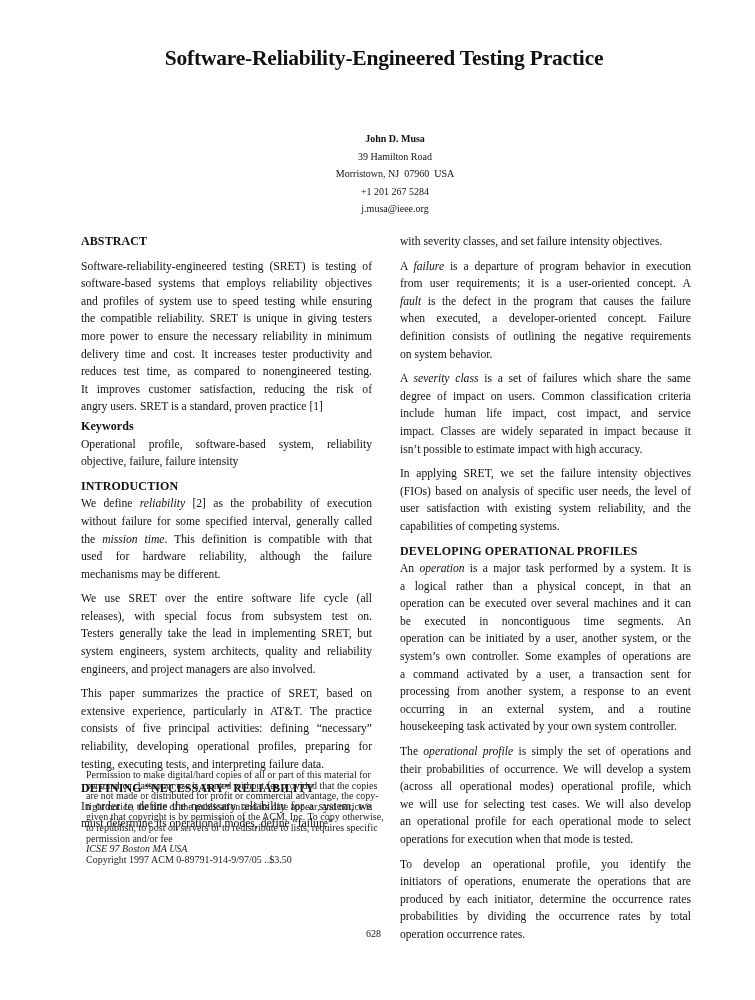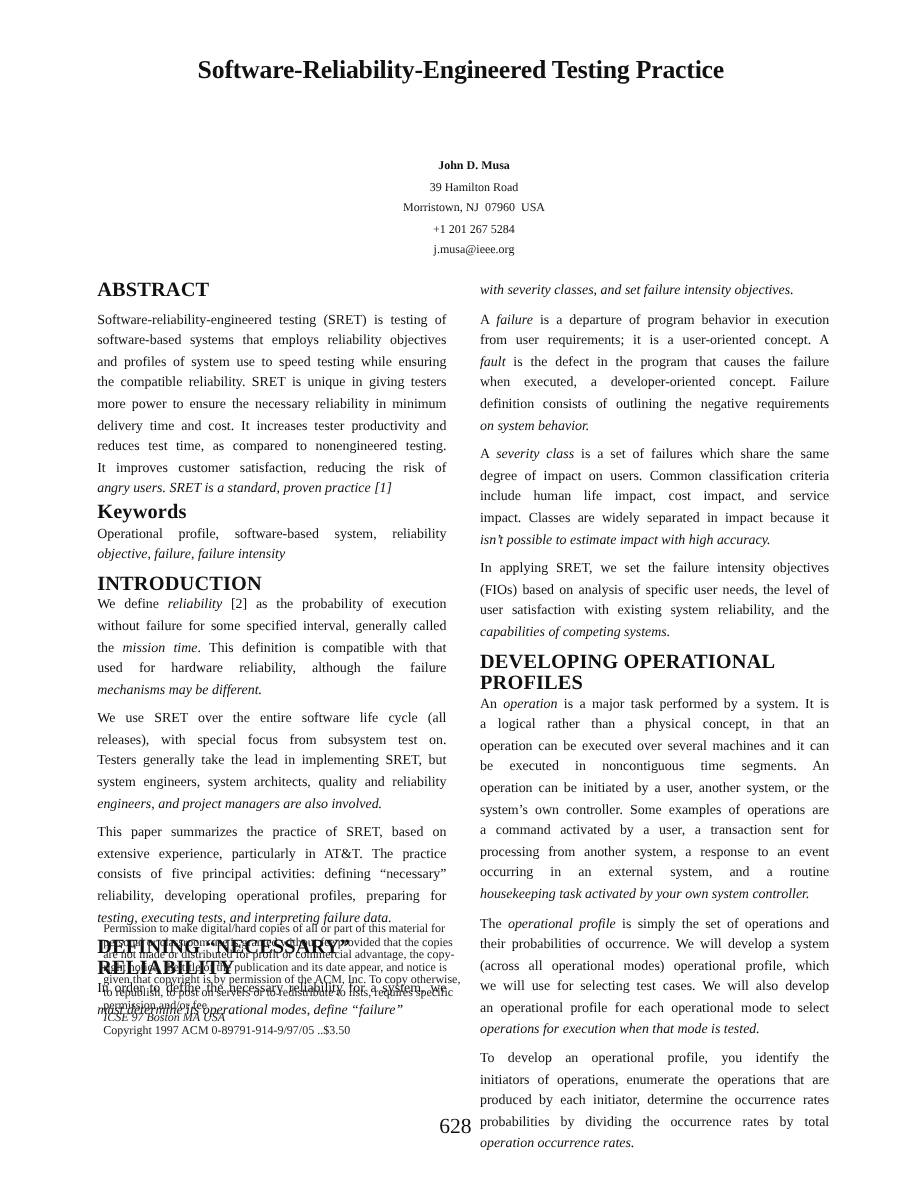--- a/index.html
+++ b/index.html
@@ -6,31 +6,31 @@
   body { width: 755px; height: 1000px; position: relative; overflow: hidden;
          font-family: "Liberation Serif", "DejaVu Serif", serif; color: #111; }
   .title { position: absolute; top: 46px; left: 0; width: 768px; text-align: center;
            font-weight: bold; font-size: 21.5px; letter-spacing: -0.2px; }
   .author-block { position: absolute; top: 130px; left: 247px; width: 296px; text-align: center;
                   font-size: 10px; line-height: 17.5px; }
   .author-name { font-weight: bold; }
   .col { position: absolute; width: 291px; font-size: 11.6px; line-height: 17.6px; }
   .col-left { left: 81px; top: 233px; }
   .col-right { left: 400px; top: 233px; }
-  .heading { font-weight: bold; font-size: 17px; letter-spacing: 0.1px; }
+  .heading { font-weight: bold; font-size: 12px; letter-spacing: 0.1px; }
   .para { margin: 0; text-align: justify; }
   .line { display: block; text-align: justify; text-align-last: justify; white-space: nowrap; height: 17.6px; overflow: visible; }
-  .line.last { text-align-last: left; font-style: italic; }
+  .line.last { text-align-last: left; }
   .gap { height: 7px; }
   .gap-sm { height: 2px; }
   em { font-style: italic; }
   .permission { position: absolute; left: 86px; top: 770px; width: 290px; font-size: 10px; line-height: 10.6px; color: #222; }
   .permission .pl { display: block; white-space: nowrap; }
   .permission .ital { font-style: italic; }
-  .page-number { position: absolute; top: 928px; left: 366px; font-size: 18px; }
+  .page-number { position: absolute; top: 928px; left: 366px; font-size: 10px; }
 </style>
 </head>
 <body>
 
 <div class="title">Software-Reliability-Engineered Testing Practice</div>
 
 <div class="author-block">
   <div class="author-name">John D. Musa</div>
   <div>39 Hamilton Road</div>
   <div style="white-space:pre">Morristown, NJ  07960  USA</div>

